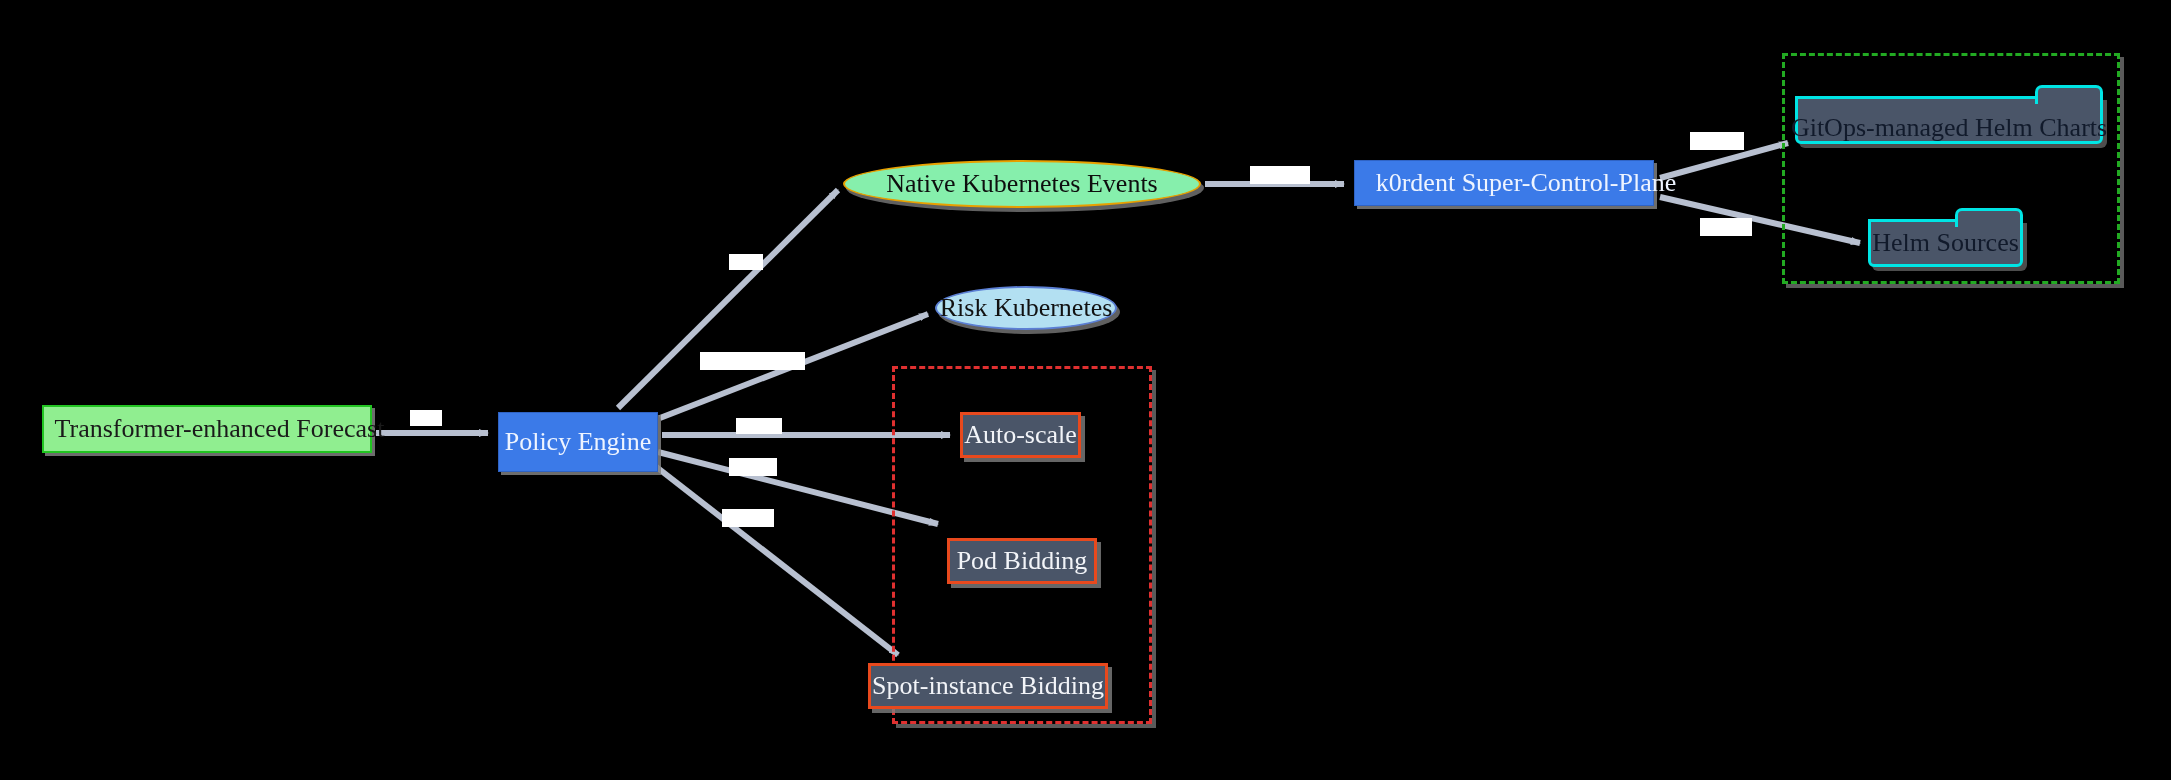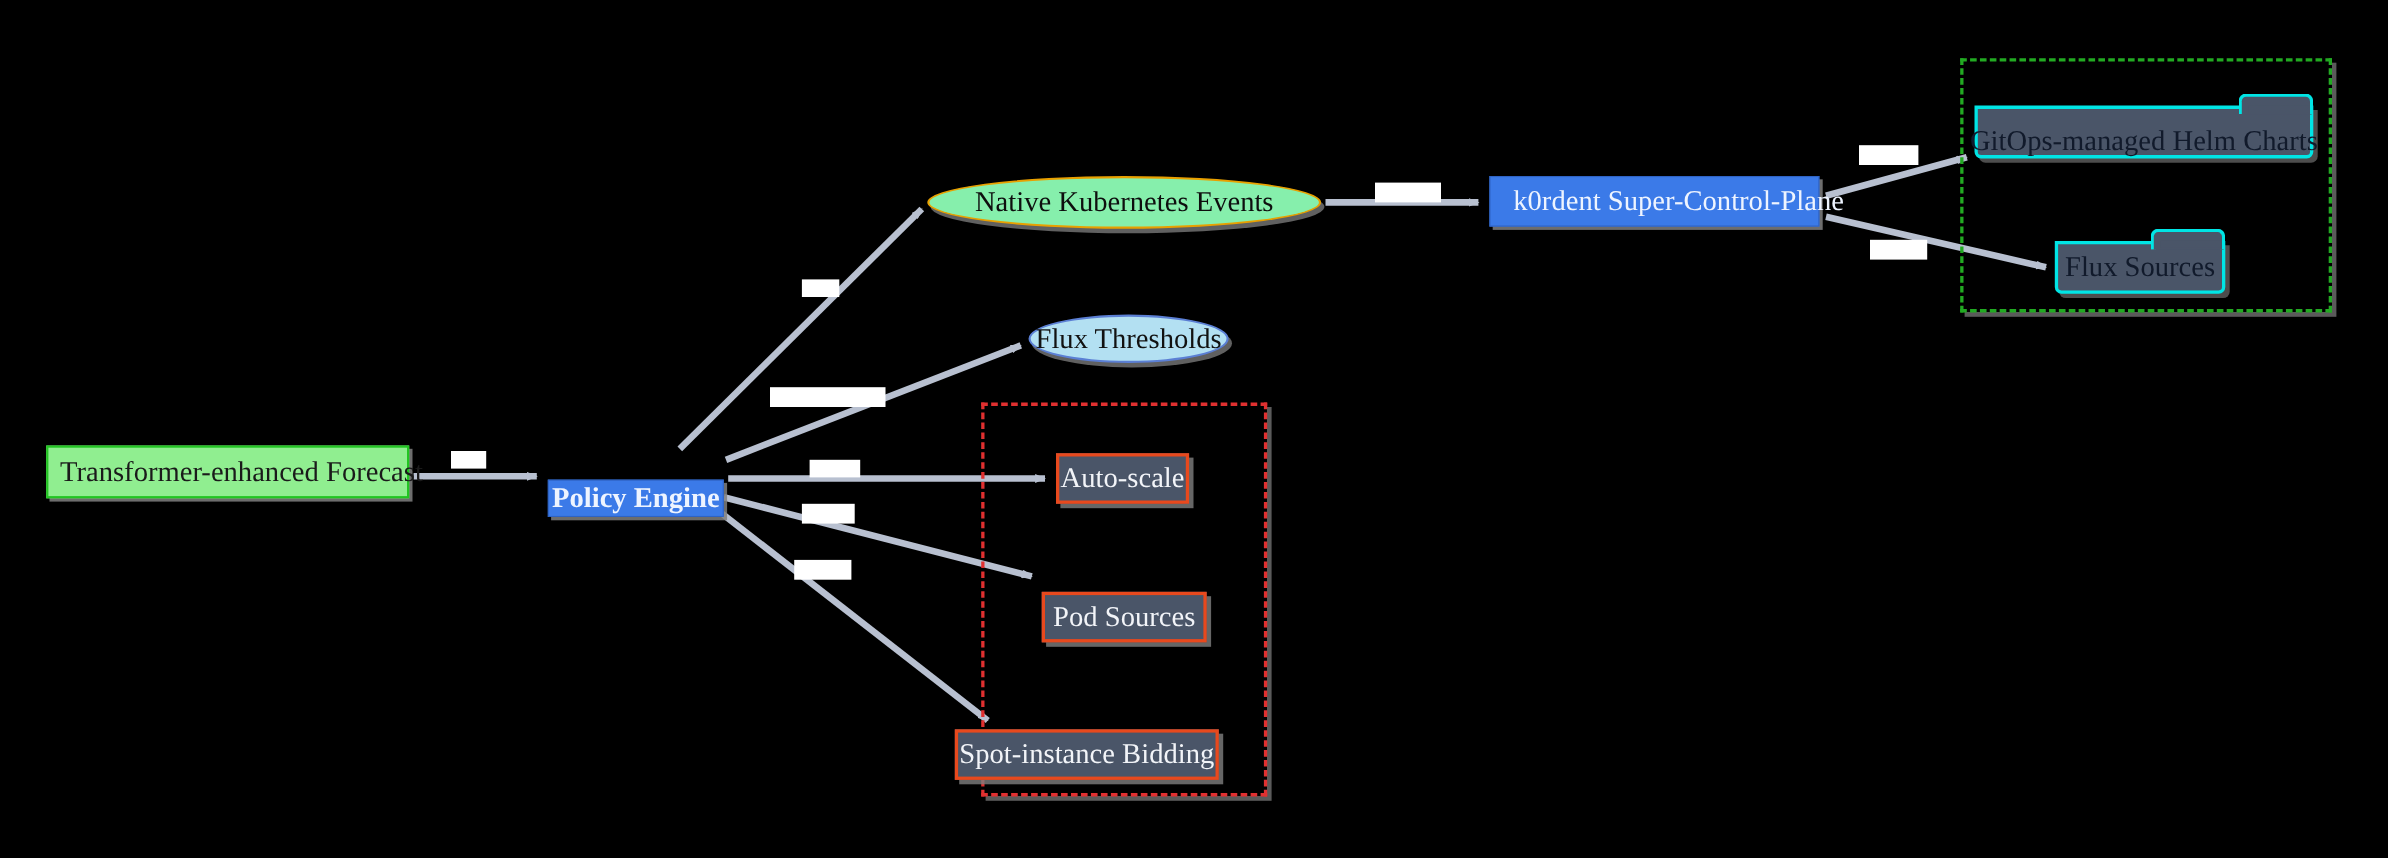--- a/index.html
+++ b/index.html
@@ -74,58 +74,58 @@
   </svg>
 
   <div class="cluster cl-green" style="left:1782px;top:53px;width:338px;height:231px;"></div>
 
   <div class="cluster cl-red" style="left:892px;top:366px;width:260px;height:358px;"></div>
 
   <div class="node n-green" style="left:42px;top:405px;width:330px;height:48px;padding-left:25px;">
     <span>Transformer-enhanced Forecast</span>
   </div>
 
-  <div class="node n-blue" style="left:498px;top:436px;width:160px;height:34px;font-weight:bold;">
+  <div class="node n-blue" style="left:498px;top:412px;width:160px;height:60px;">
     <span>Policy Engine</span>
   </div>
 
   <div class="node n-ellipse" style="left:843px;top:160px;width:358px;height:48px;">
     <span>Native Kubernetes Events</span>
   </div>
 
   <div class="node n-blue" style="left:1354px;top:160px;width:300px;height:46px;padding-left:44px;">
     <span>k0rdent Super-Control-Plane</span>
   </div>
 
   <div class="node n-cyl" style="left:935px;top:286px;width:182px;height:44px;">
-    <span>Flux Thresholds</span>
+    <span>Risk Kubernetes</span>
   </div>
 
   <div class="node n-redbox" style="left:960px;top:412px;width:121px;height:46px;">
     <span>Auto-scale</span>
   </div>
 
   <div class="node n-redbox" style="left:947px;top:538px;width:150px;height:46px;">
-    <span>Pod Sources</span>
+    <span>Pod Bidding</span>
   </div>
 
   <div class="node n-redbox" style="left:868px;top:663px;width:240px;height:46px;">
     <span>Spot-instance Bidding</span>
   </div>
 
   <div class="node n-folder" style="left:1795px;top:96px;width:308px;height:48px;align-items:flex-end;">
     <div class="tab"></div>
     <div class="tabmask"></div>
     <span>GitOps-managed Helm Charts</span>
   </div>
 
   <div class="node n-folder" style="left:1868px;top:219px;width:155px;height:48px;">
     <div class="tab"></div>
     <div class="tabmask"></div>
-    <span>Flux Sources</span>
+    <span>Helm Sources</span>
   </div>
 
   <div class="elabel" style="left:410px;top:410px;width:32px;height:16px;"></div>
   <div class="elabel" style="left:729px;top:254px;width:34px;height:16px;"></div>
   <div class="elabel" style="left:700px;top:352px;width:105px;height:18px;"></div>
   <div class="elabel" style="left:736px;top:418px;width:46px;height:16px;"></div>
   <div class="elabel" style="left:729px;top:458px;width:48px;height:18px;"></div>
   <div class="elabel" style="left:722px;top:509px;width:52px;height:18px;"></div>
   <div class="elabel" style="left:1250px;top:166px;width:60px;height:18px;"></div>
   <div class="elabel" style="left:1690px;top:132px;width:54px;height:18px;"></div>

